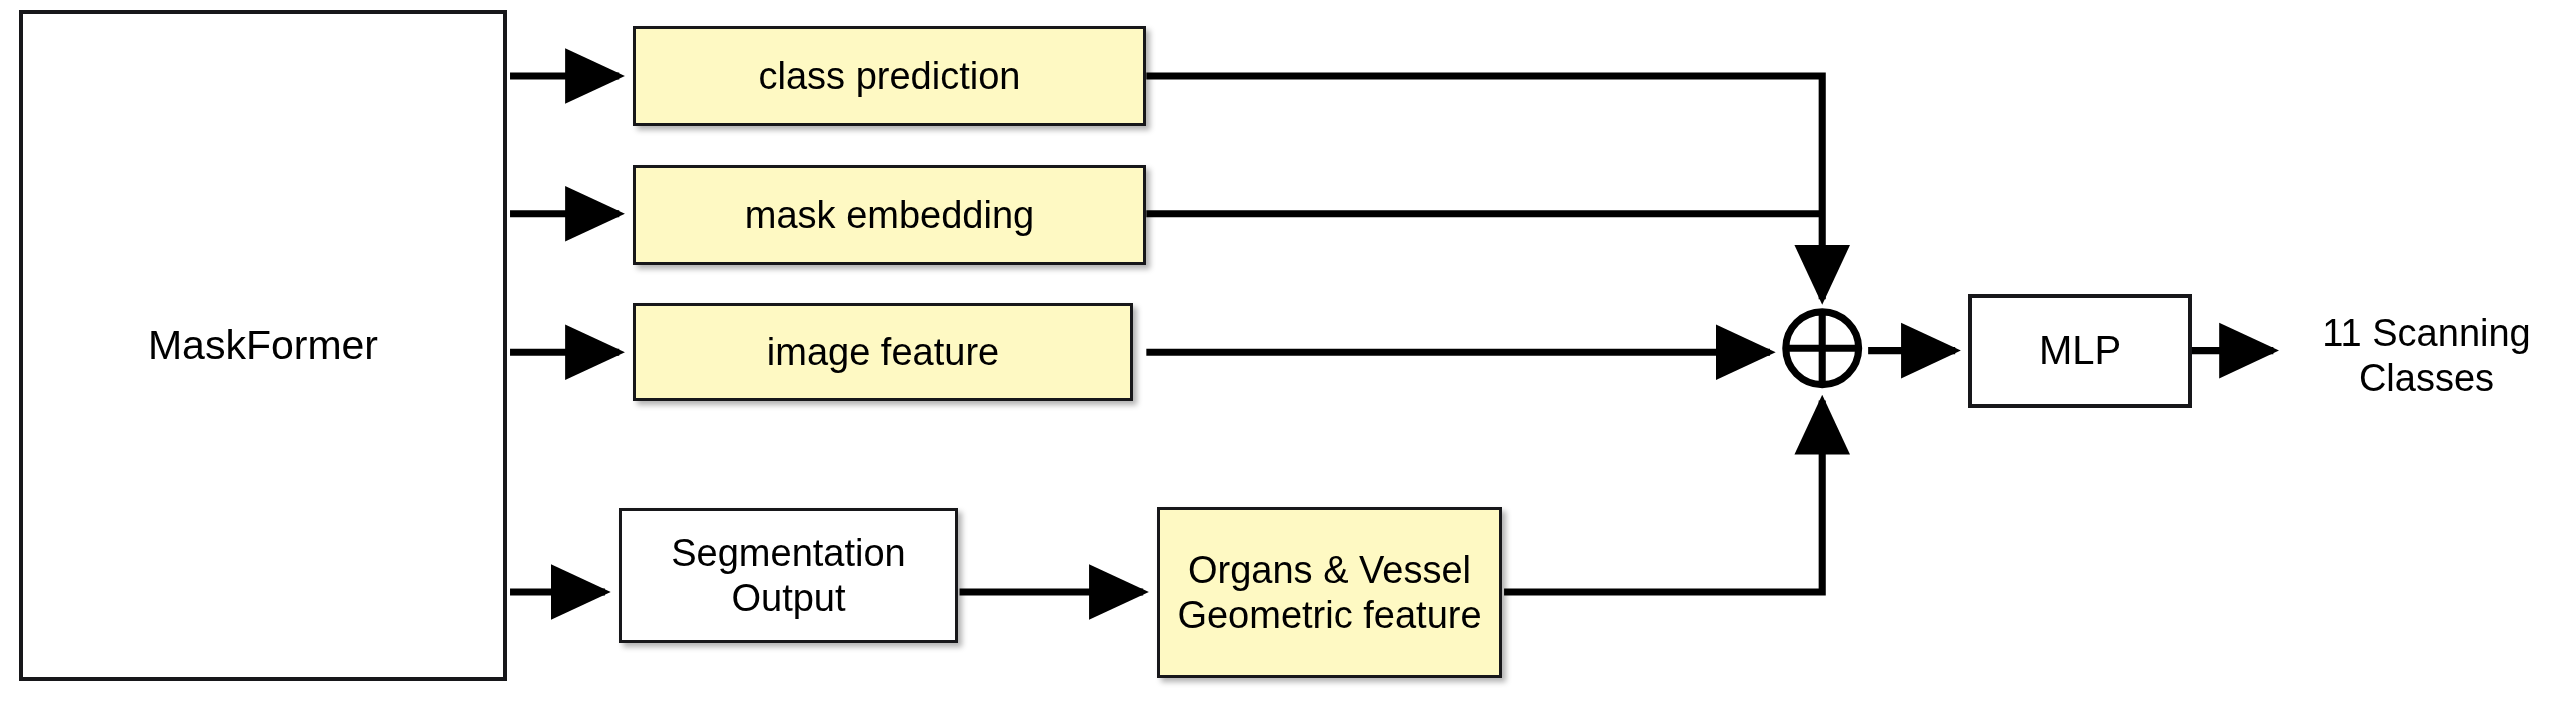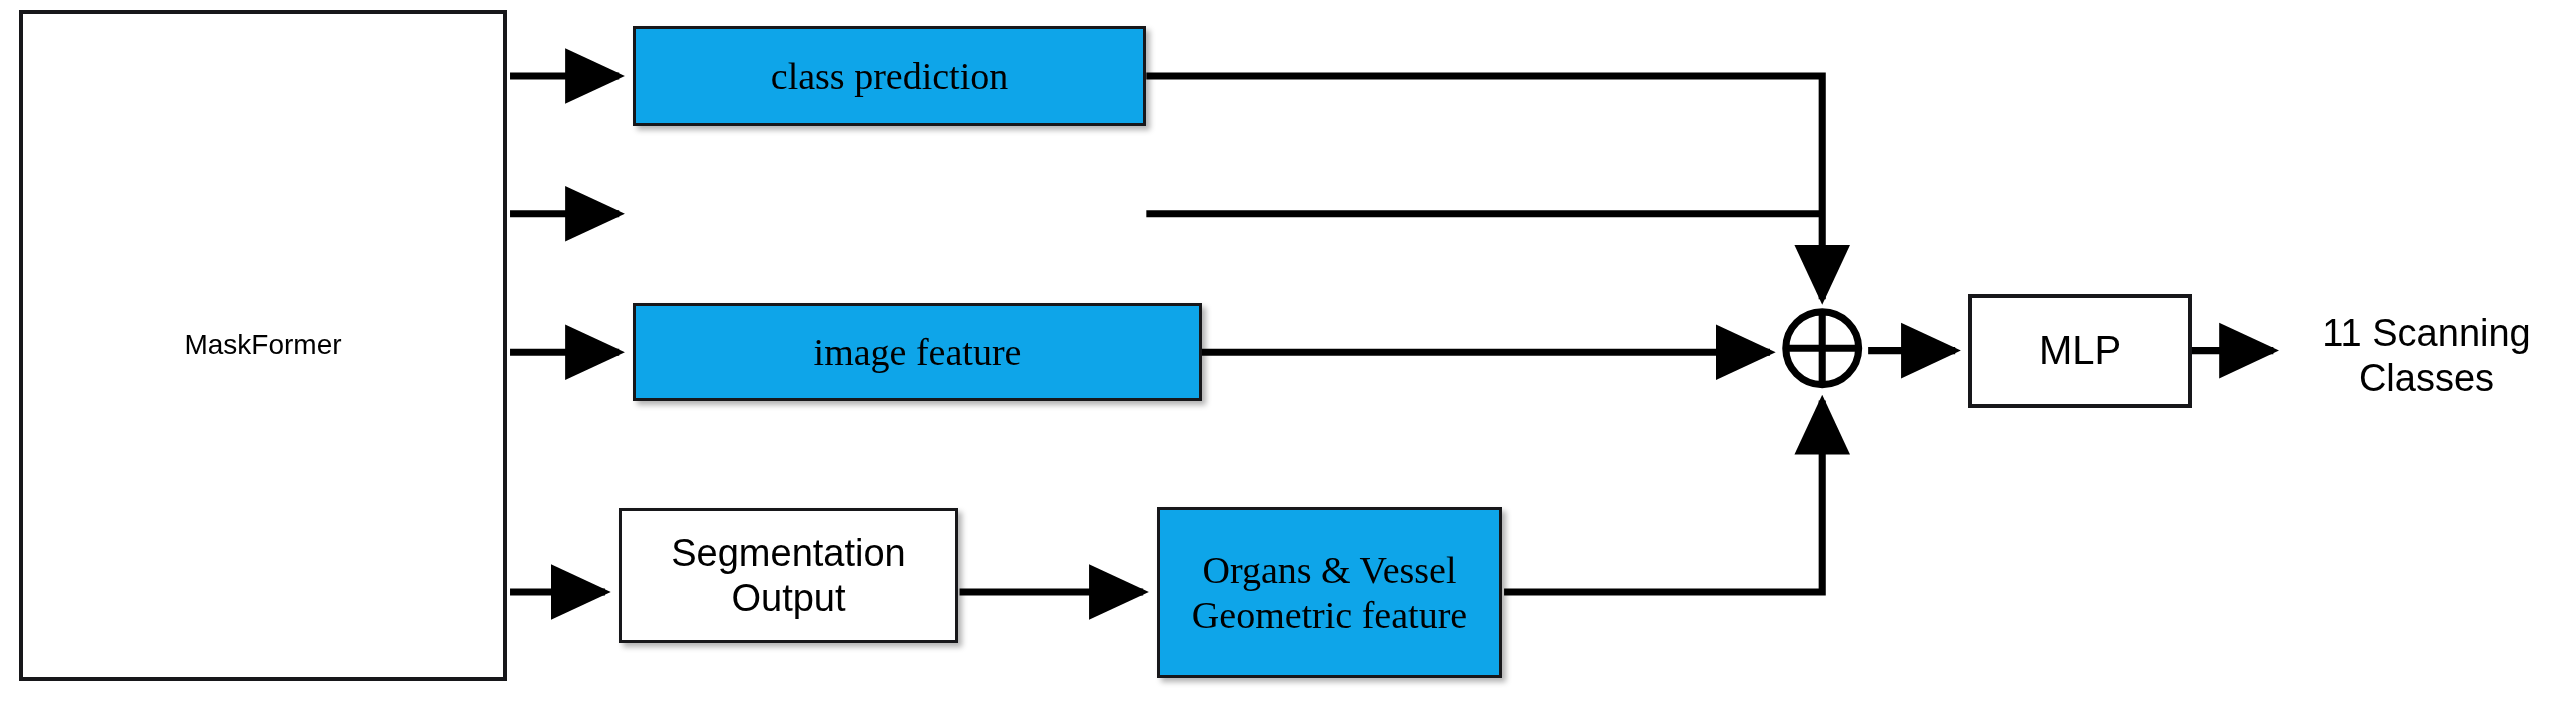--- a/index.html
+++ b/index.html
@@ -37,45 +37,44 @@
     color: #000000;
     background: #ffffff;
     border: 3.2px solid #17171a;
     font-family: "Liberation Sans", sans-serif;
     line-height: 1.18;
   }
   .node-box.shadowed {
     box-shadow: 4px 4px 5.5px rgba(0,0,0,0.30);
   }
   .node-box.blue {
-    background: #0ea5e9;
-    font-family: Liberation Serif, serif;
+    background: #fef9c3;
   }
   .node-box .node-label {
     display: block;
     white-space: pre-line;
     padding: 0 4.7px;
   }
   
   #node-maskformer {
     left: 19px;  top: 9.5px;  width: 488px;  height: 671px;
-    font-size: 28px;
+    font-size: 41px;
     border-width: 4px;
     align-items: center;
   }
   #node-class-prediction {
     left: 633px; top: 26px;  width: 513px; height: 100px;
     font-size: 38px;
   }
   #node-mask-embedding {
     left: 633px; top: 165px; width: 513px; height: 100px;
     font-size: 38px;
   }
   #node-image-feature {
-    left: 633px; top: 303px; width: 569px; height: 98px;
+    left: 633px; top: 303px; width: 500px; height: 98px;
     font-size: 38px;
   }
   #node-segmentation-output {
     left: 619px; top: 508px; width: 339px; height: 135px;
     font-size: 38px;
   }
   #node-geometric-feature {
     left: 1157px; top: 507px; width: 345px; height: 171px;
     font-size: 38px;
   }
@@ -148,20 +147,23 @@
   </svg>
 
   <div class="node-box" id="node-maskformer">
     <span class="node-label">MaskFormer</span>
   </div>
 
   <div class="node-box blue shadowed" id="node-class-prediction">
     <span class="node-label">class prediction</span>
   </div>
 
+  <div class="node-box blue shadowed" id="node-mask-embedding">
+    <span class="node-label">mask embedding</span>
+  </div>
 
   <div class="node-box blue shadowed" id="node-image-feature">
     <span class="node-label">image feature</span>
   </div>
 
   <div class="node-box shadowed" id="node-segmentation-output">
     <span class="node-label">Segmentation
 Output</span>
   </div>
 

